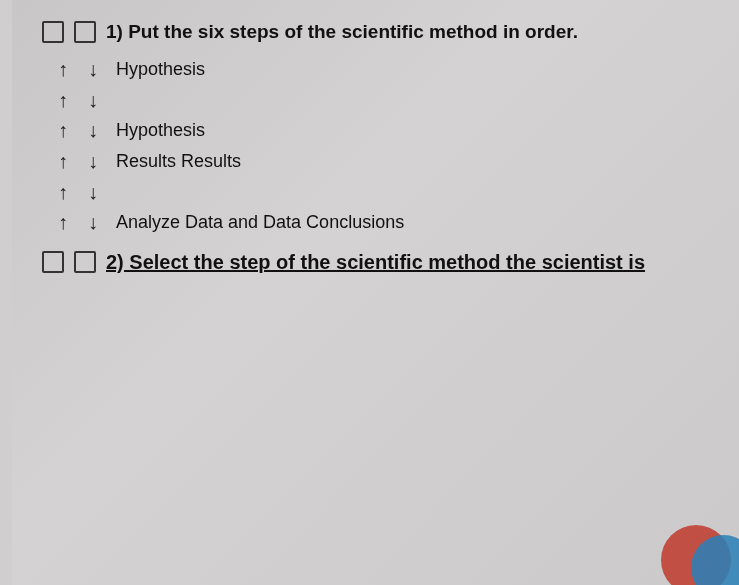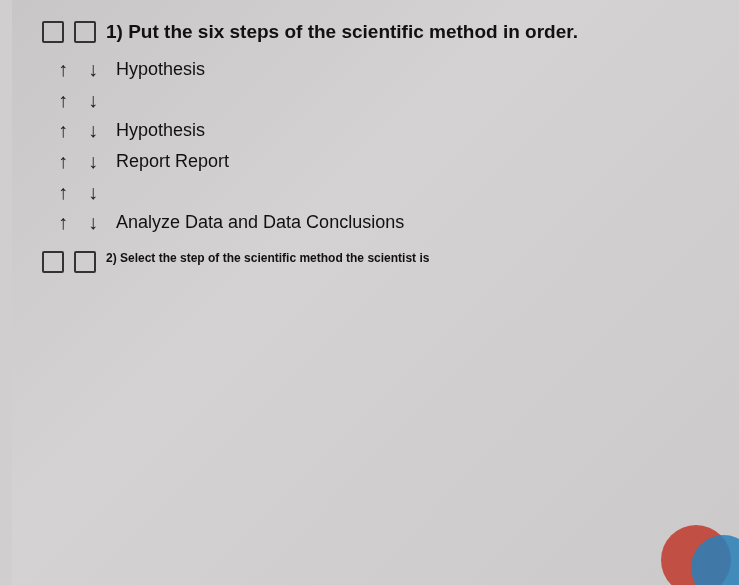--- a/index.html
+++ b/index.html
@@ -84,23 +84,24 @@
     }
 
     .question-2-block {
       display: flex;
       align-items: flex-start;
       gap: 10px;
       margin-top: 10px;
     }
 
     .question-2-text {
-      font-size: 12px;
+      font-size: 20px;
       font-weight: 800;
       color: #111;
+      text-decoration: underline;
     }
 
     
     .bottom-circles {
       position: absolute;
       bottom: 0;
       right: 0;
       width: 120px;
       height: 80px;
     }
@@ -154,21 +155,21 @@
 
       <div class="sort-item">
         <span class="arrow-btn">↑</span>
         <span class="arrow-btn">↓</span>
         <span class="item-label">Hypothesis</span>
       </div>
 
       <div class="sort-item">
         <span class="arrow-btn">↑</span>
         <span class="arrow-btn">↓</span>
-        <span class="item-label">Report Report</span>
+        <span class="item-label">Results Results</span>
       </div>
 
       <div class="sort-item">
         <span class="arrow-btn">↑</span>
         <span class="arrow-btn">↓</span>
       </div>
 
       <div class="sort-item">
         <span class="arrow-btn">↑</span>
         <span class="arrow-btn">↓</span>

